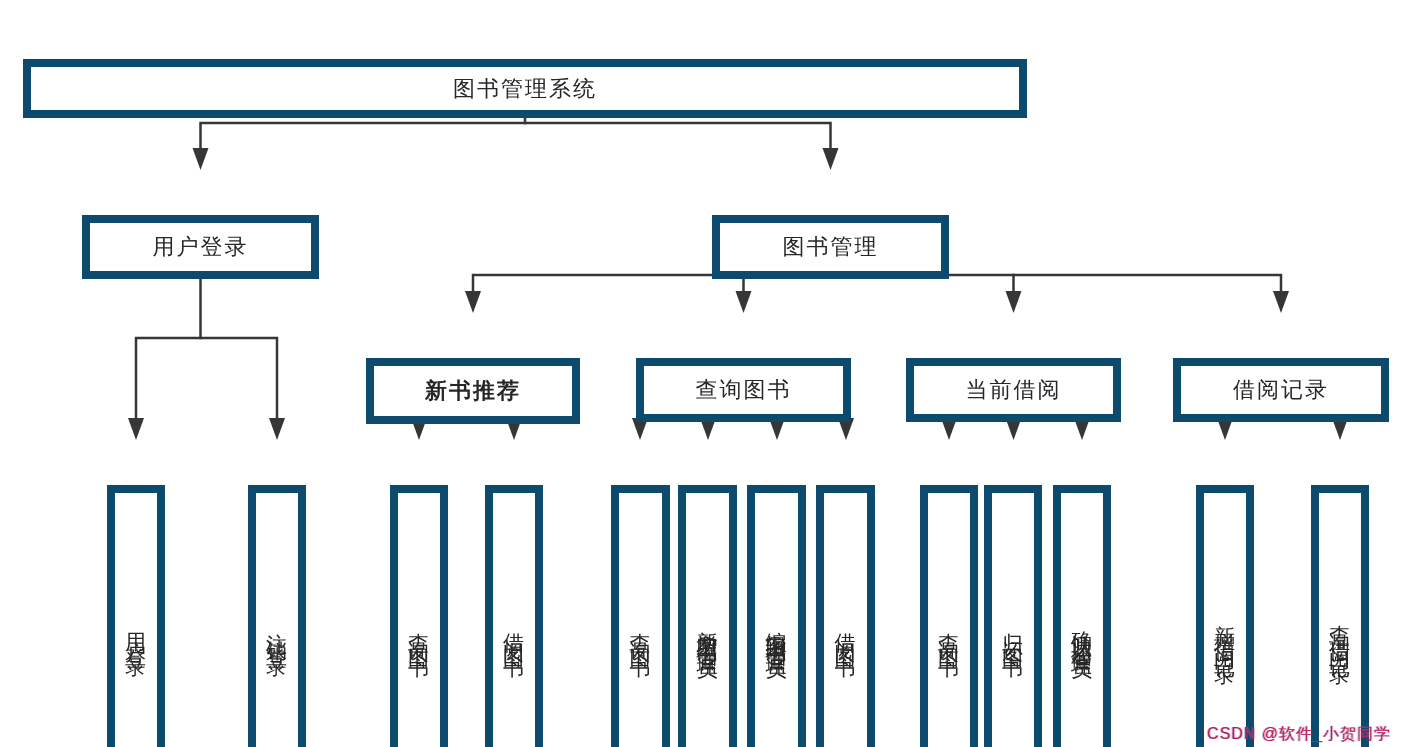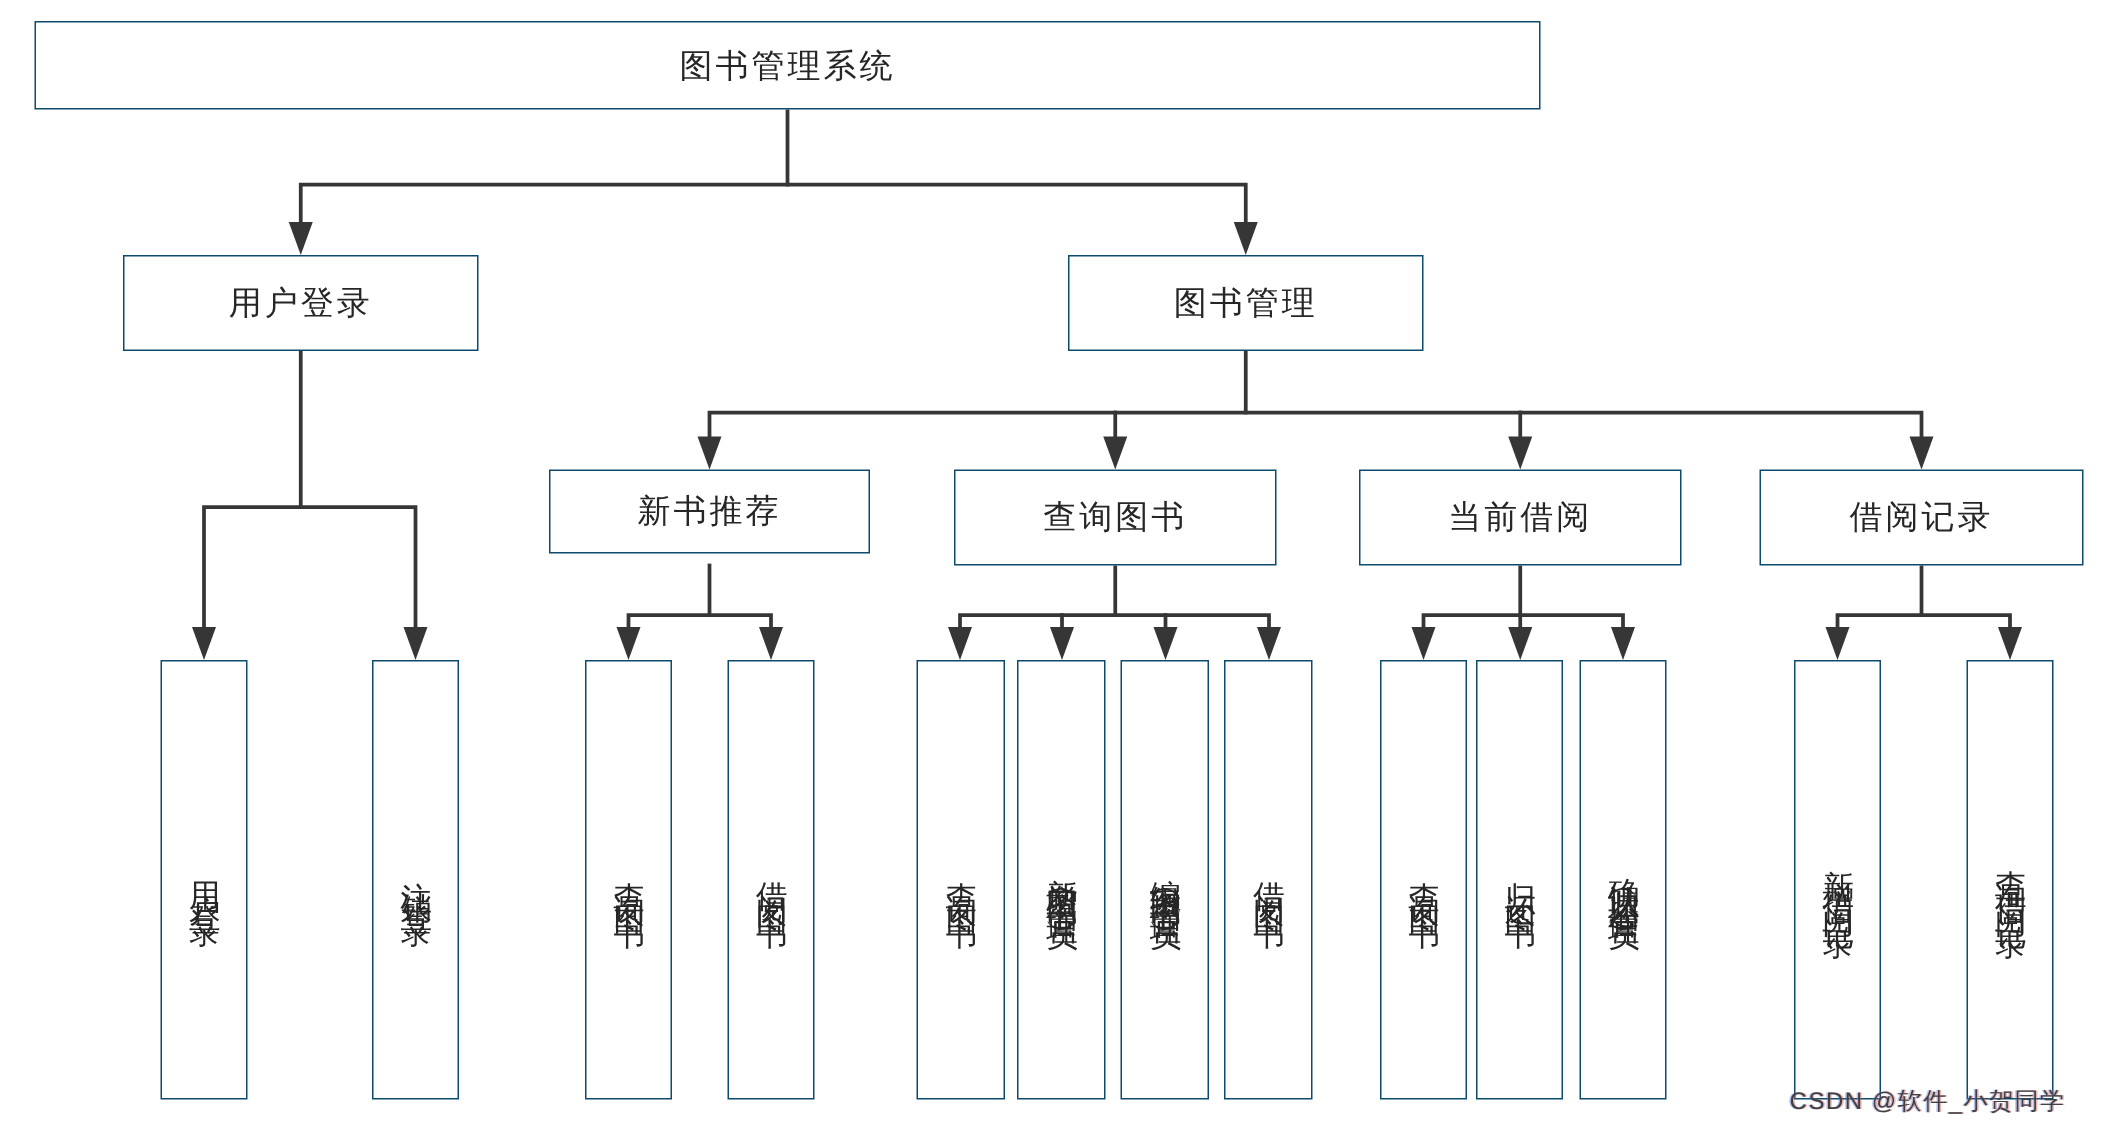--- a/index.html
+++ b/index.html
@@ -10,43 +10,44 @@
     font-family:"Liberation Sans","DejaVu Sans",sans-serif;
     overflow:hidden;
   }
   svg.connectors {
     position:absolute; left:0; top:0; width:1405px; height:747px;
   }
   .node {
     position:absolute;
     box-sizing:border-box;
     background:#ffffff;
-    border:1px solid #0c4a6e;
+    border:8px solid #0c4a6e;
     color:#262626;
     display:flex;
     align-items:center;
     justify-content:center;
+    margin-top:45px;
   }
   .hbox {
     font-size:22px;
     letter-spacing:2px;
     white-space:nowrap;
   }
   .vbox .vtext {
     writing-mode:vertical-rl;
     text-orientation:mixed;
     font-size:21px;
     letter-spacing:8px;
     line-height:1;
   }
   .watermark {
     position:absolute;
-    right:28px; bottom:2px;
+    right:14px; bottom:2px;
     font-size:16px;
-    color:#404040;
+    color:#be185d;
     letter-spacing:1px;
     text-shadow:1px 0 0 rgba(221,88,88,0.45), -1px 0 0 rgba(96,125,221,0.45);
     white-space:nowrap;
   }
 </style>
 </head>
 <body>
 
 <div class="canvas">
 
@@ -103,21 +104,21 @@
       <polygon points="1217,418 1233,418 1225,440"></polygon>
       <polygon points="1332,418 1348,418 1340,440"></polygon>
     </g>
   </svg>
 
   <div class="node hbox" style="left:23px; top:14px; width:1004px; height:59px;">图书管理系统</div>
 
   <div class="node hbox" style="left:82px; top:170px; width:237px; height:64px;">用户登录</div>
   <div class="node hbox" style="left:712px; top:170px; width:237px; height:64px;">图书管理</div>
 
-  <div class="node hbox" style="left:366px; top:313px; width:214px; height:56px;">新书推荐</div>
+  <div class="node hbox" style="left:366px; top:313px; width:214px; height:66px;font-weight:bold;">新书推荐</div>
   <div class="node hbox" style="left:636px; top:313px; width:215px; height:64px;">查询图书</div>
   <div class="node hbox" style="left:906px; top:313px; width:215px; height:64px;font-family:Liberation Serif, serif;">当前借阅</div>
   <div class="node hbox" style="left:1173px; top:313px; width:216px; height:64px;">借阅记录</div>
 
   <div class="node vbox" style="left:107px; top:440px; width:58px; height:293px;">
     <span class="vtext">用户登录</span>
   </div>
   <div class="node vbox" style="left:248px; top:440px; width:58px; height:293px;">
     <span class="vtext">注销登录</span>
   </div>

